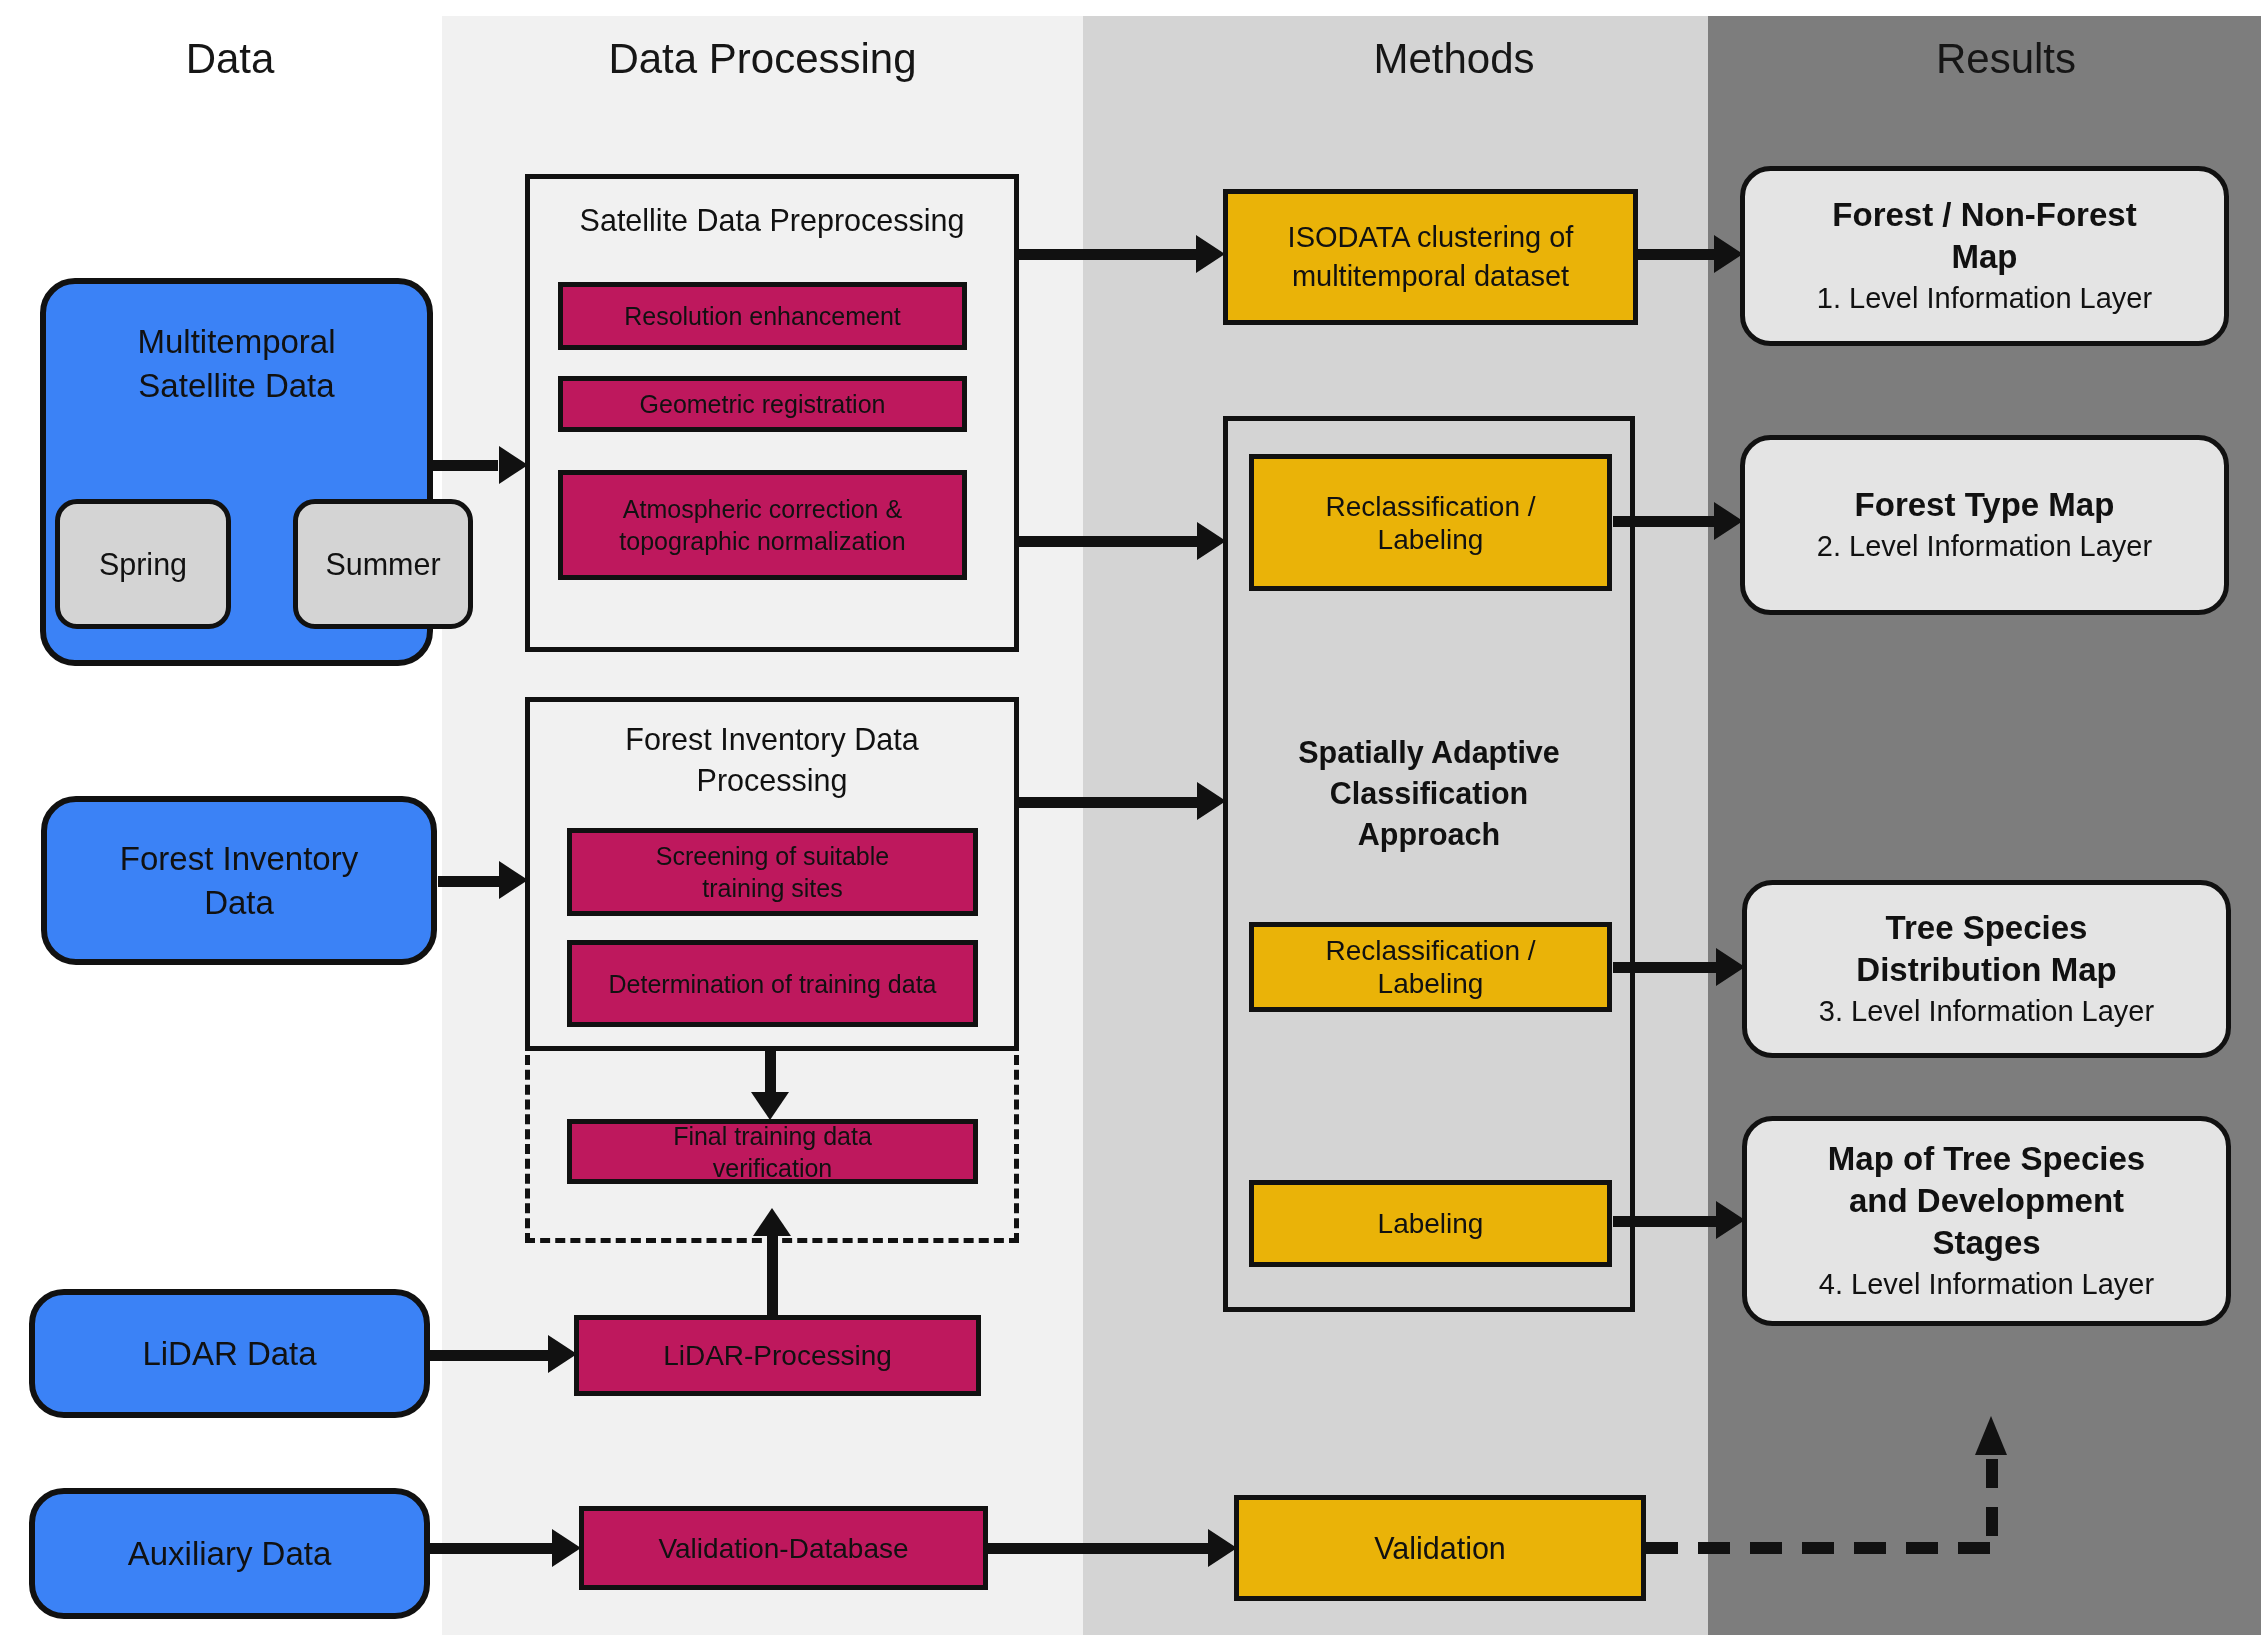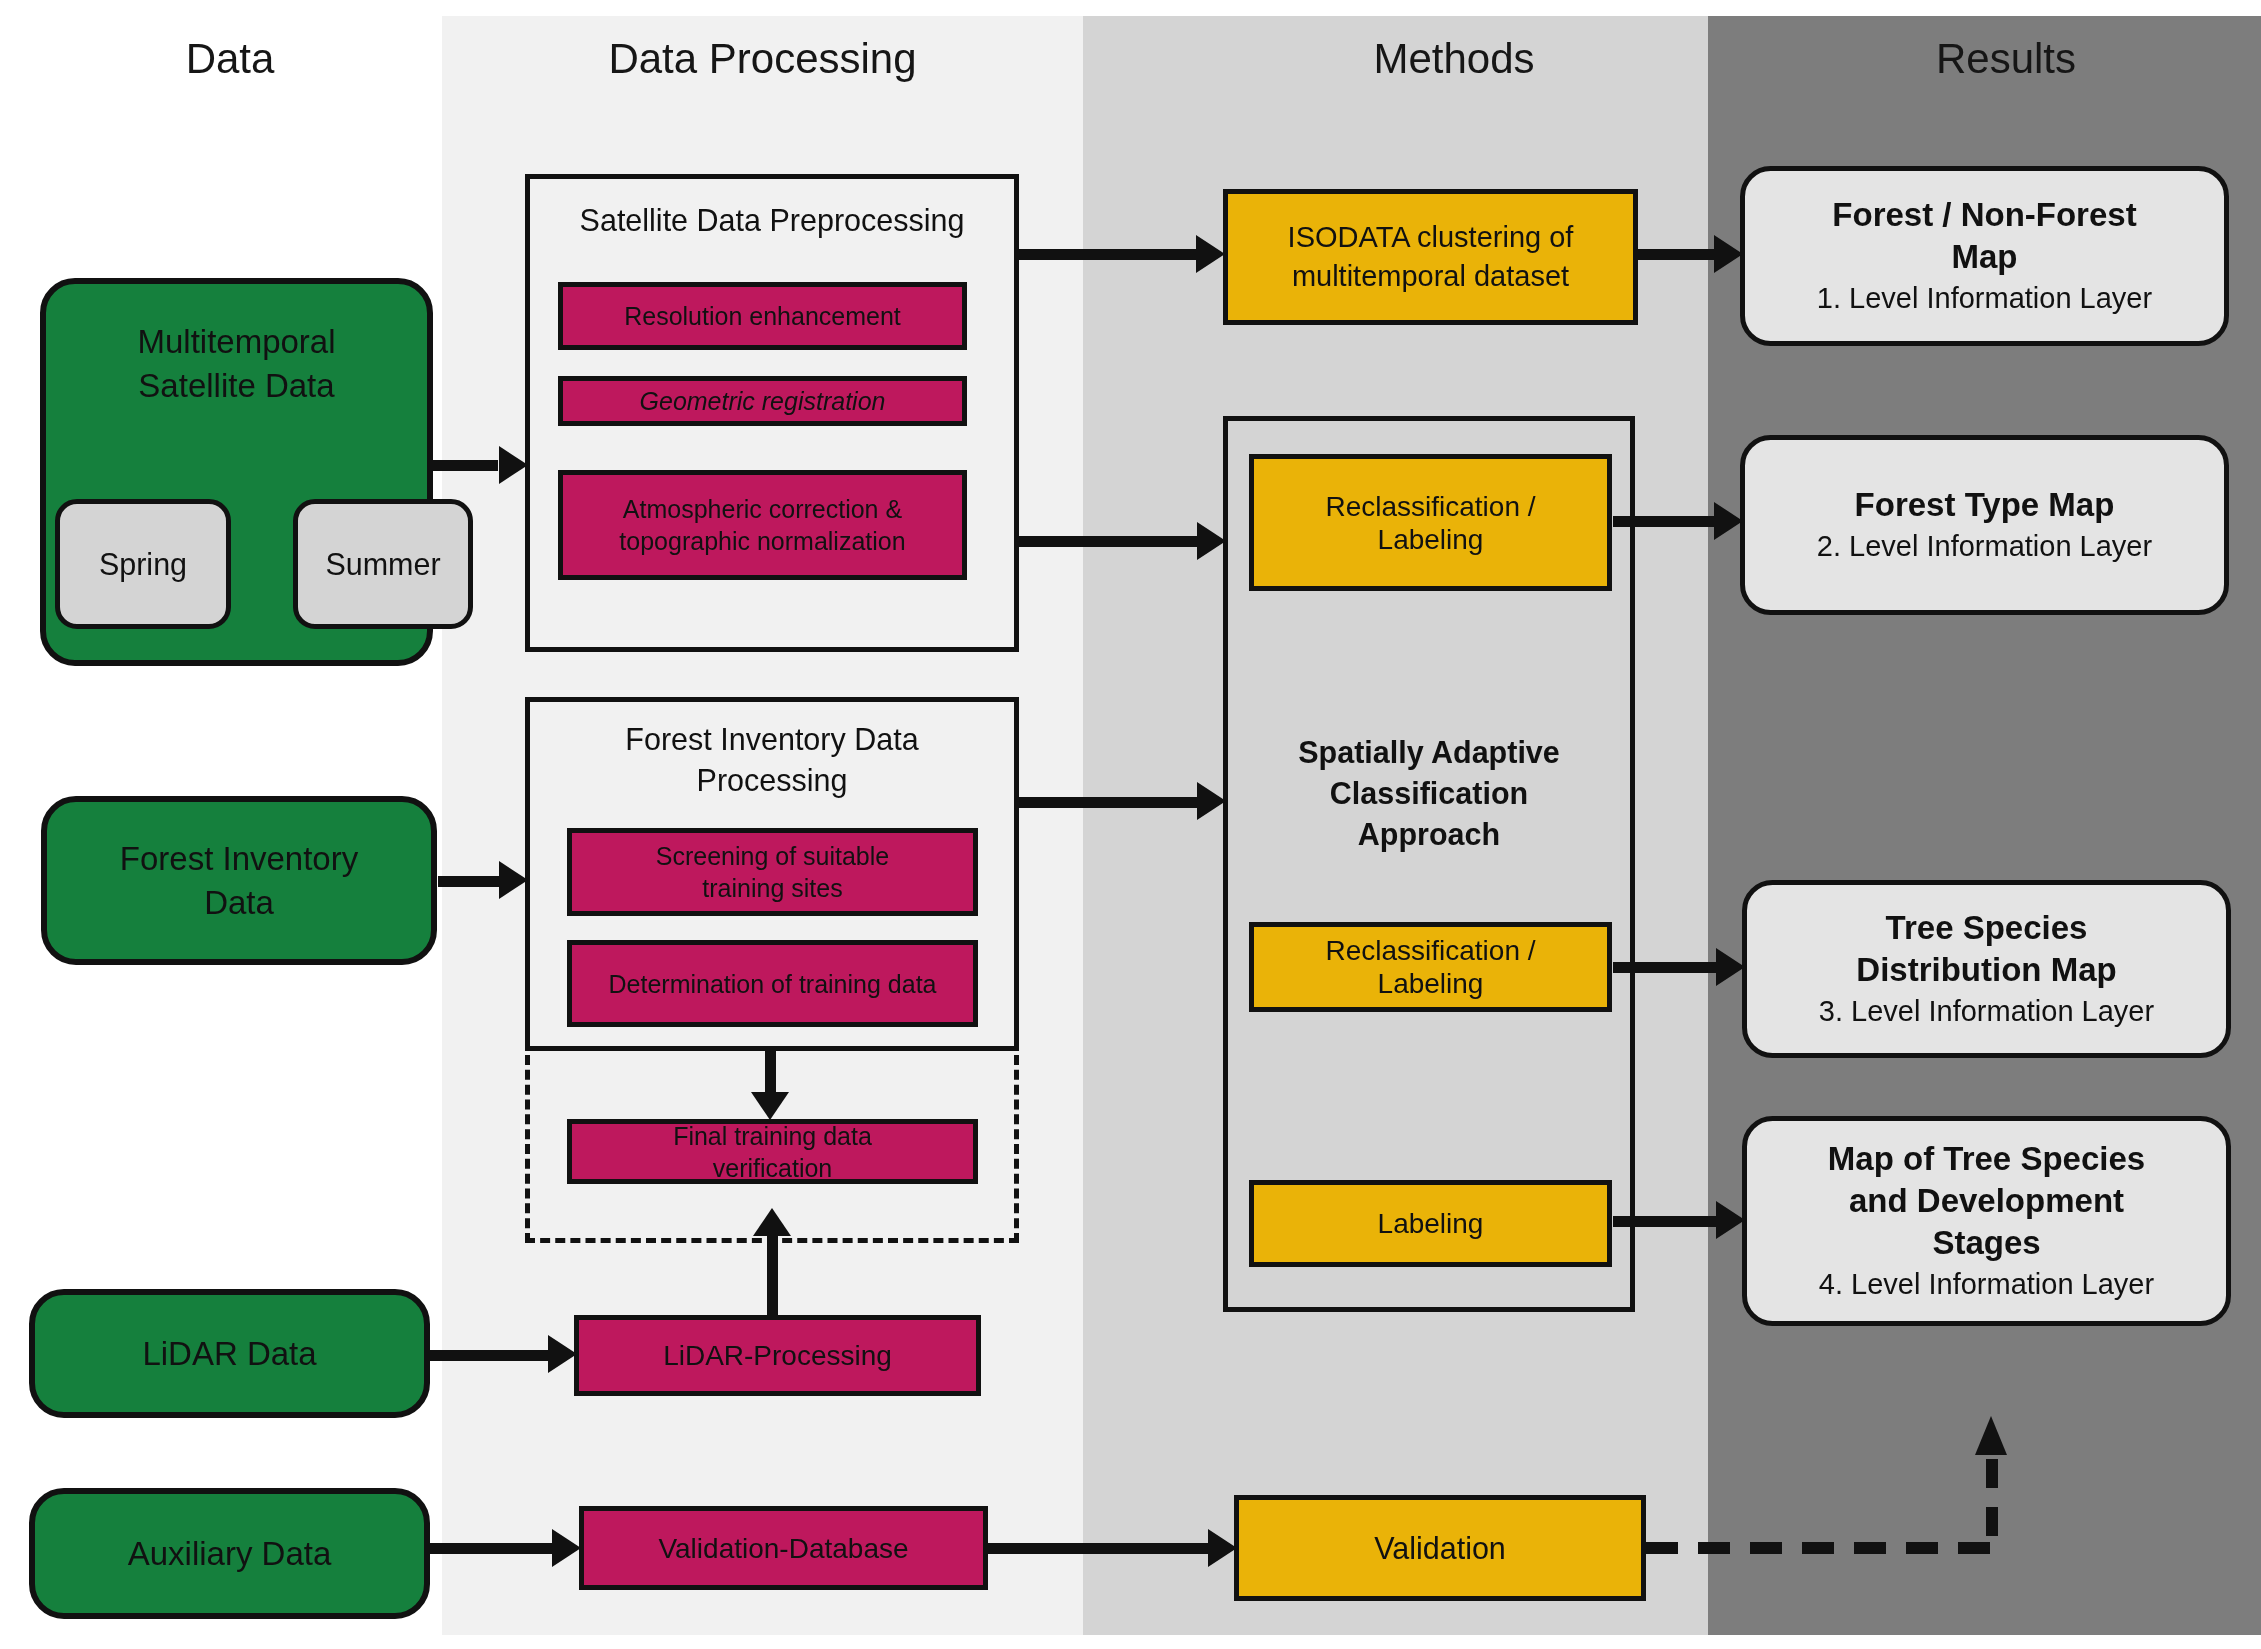--- a/index.html
+++ b/index.html
@@ -2,21 +2,21 @@
 <html style="font-size:11.6px"><head>
 <meta charset="utf-8">
 <style>
   html,body{margin:0;padding:0;background:#ffffff;}
   body{width:2261px;height:1649px;position:relative;overflow:hidden;
        font-family:"Liberation Sans",sans-serif;color:#111;}
   .abs{position:absolute;box-sizing:border-box;}
   .band{top:16px;height:1619px;}
   .hdr{font-size:42px;line-height:51px;text-align:center;color:#161616;}
   
-  .rbox{background:#15803d;border:6.5px solid #111;border-radius:35px;
+  .rbox{background:#3b82f6;border:6.5px solid #111;border-radius:35px;
         display:flex;align-items:center;justify-content:center;text-align:center;}
   .sbox{background:#d4d4d4;border:5.8px solid #111;border-radius:22px;
         display:flex;align-items:center;justify-content:center;text-align:center;font-size:30.5px;}
   
   .cbox{background:#f1f1f1;border:5.8px solid #111;}
   .ibox{background:#be185d;border:5.1px solid #111;display:flex;align-items:center;
         justify-content:center;text-align:center;font-size:25px;line-height:32px;}
   .mfill{background:#eab308;}
   .rsbox{background:#e4e4e4;border:5.1px solid #111;border-radius:30.5px;
          display:flex;flex-direction:column;align-items:center;justify-content:center;text-align:center;}
@@ -75,21 +75,21 @@
 </div>
 <div class="abs rbox" style="left:29px;top:1488px;width:401px;height:131px;">
   <span class="t46">Auxiliary Data</span>
 </div>
 
 <div class="abs cbox" style="left:525px;top:174px;width:494px;height:478px;"></div>
 <div class="abs ctitle" style="left:531px;top:198px;width:482px;height:44px;">Satellite Data Preprocessing</div>
 <div class="abs ibox" style="left:558px;top:282px;width:409px;height:68px;">
   <span>Resolution enhancement</span>
 </div>
-<div class="abs ibox" style="left:558px;top:376px;width:409px;height:50px;font-style:italic;">
+<div class="abs ibox" style="left:558px;top:376px;width:409px;height:56px;">
   <span>Geometric registration</span>
 </div>
 <div class="abs ibox" style="left:558px;top:470px;width:409px;height:110px;">
   <span class="wrap" style="max-width:334px;">Atmospheric correction &amp; topographic normalization</span>
 </div>
 
 <div class="abs cbox" style="left:525px;top:697px;width:494px;height:354px;"></div>
 <div class="abs ctitle" style="left:531px;top:716px;width:482px;height:87px;">
   <span class="wrap" style="max-width:349px;">Forest Inventory Data Processing</span>
 </div>

